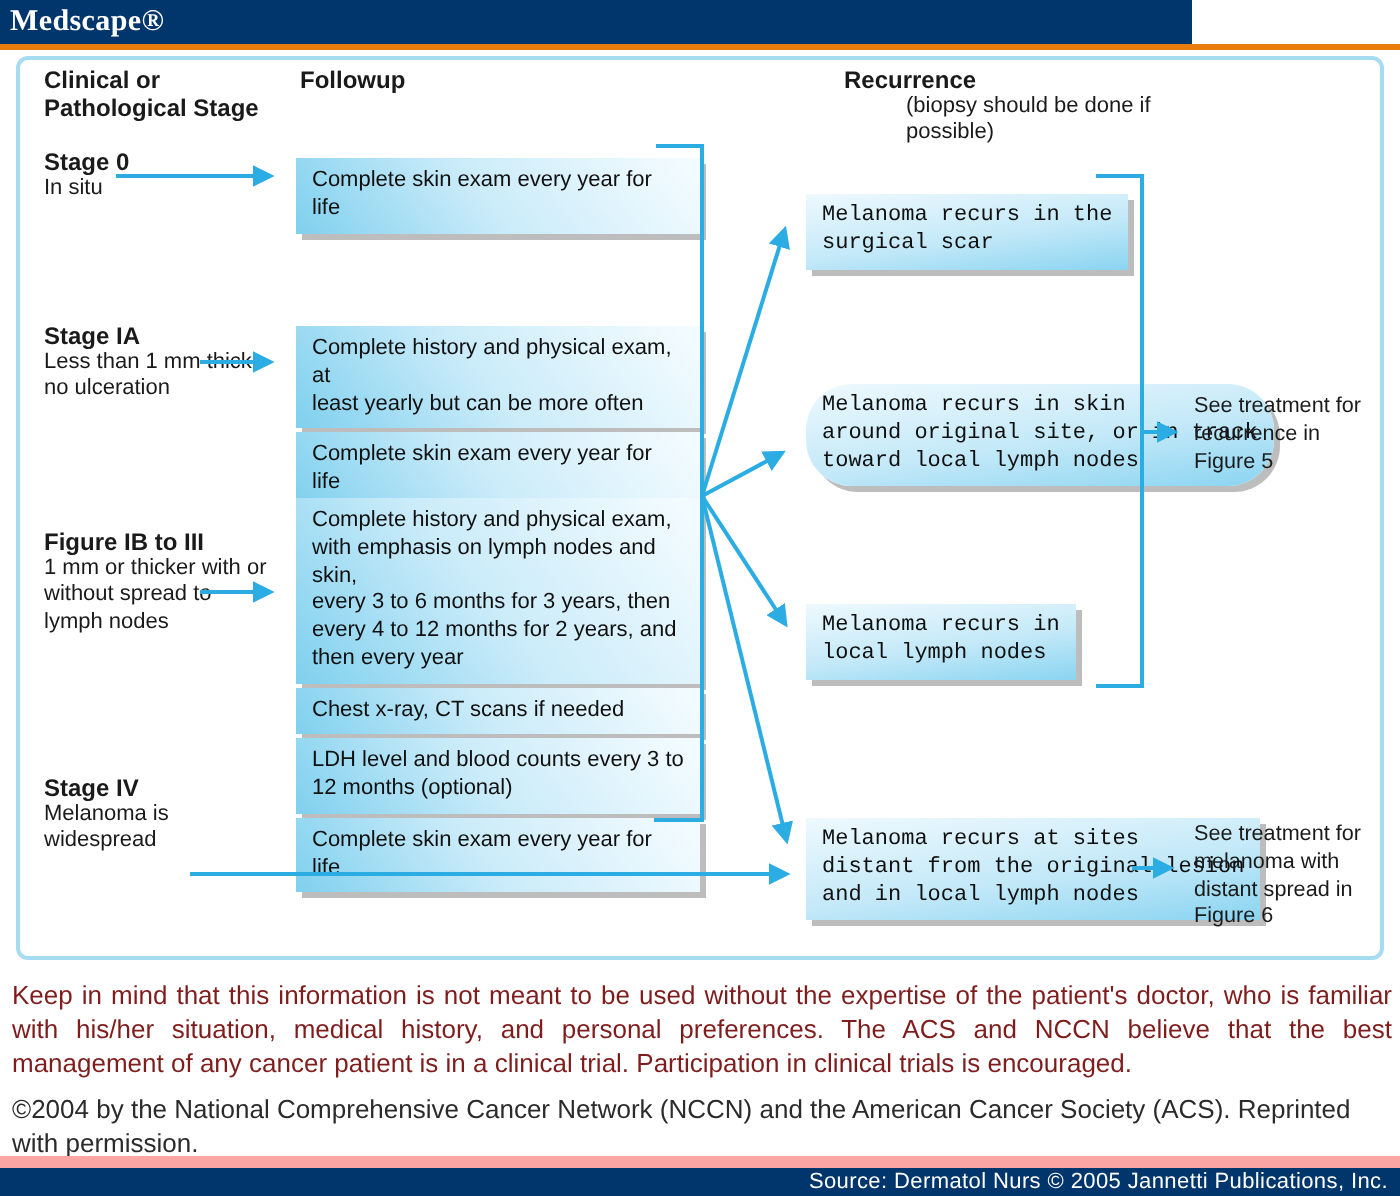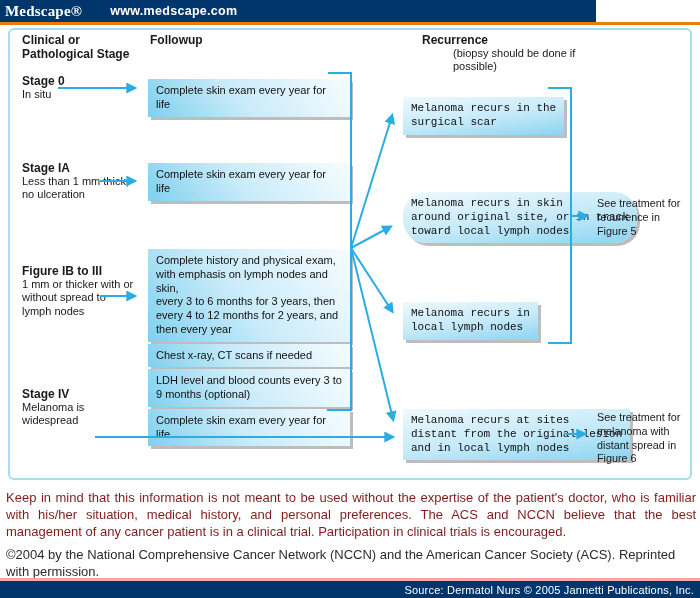--- a/index.html
+++ b/index.html
@@ -57,33 +57,32 @@
   .note{
     position:absolute;left:6px;top:490px;width:690px;
     font-size:13px;line-height:1.3;color:#7f1d1d;text-align:justify;
   }
   .copyright{
     position:absolute;left:6px;top:547px;width:690px;
     font-size:13px;line-height:1.3;color:#2b2b2b;
   }
   .bottombar{
     position:absolute;left:0;top:578px;width:700px;height:20px;
-    background:#00366B;border-top:3px solid #fca5a5;box-sizing:border-box;
+    background:#00366B;border-top:6px solid #fca5a5;box-sizing:border-box;
     display:flex;align-items:center;justify-content:flex-end;
   }
   .source{color:#ffffff;font-size:11px;margin-right:6px;letter-spacing:.2px;}
 
   svg.connectors{position:absolute;left:0;top:0;pointer-events:none;}
 </style>
 </head>
 <body>
 
 <div class="topbar">
   <span class="brand">Medscape®</span>
-  <span class="site">www.medscape.com</span>
 </div>
 <div class="rule-top"></div>
 
 <div class="frame"></div>
 
 <div class="hdr" style="left:22px;top:33px;">Clinical or
 Pathological Stage</div>
 <div class="hdr" style="left:150px;top:33px;">Followup</div>
 <div class="hdr" style="left:406px;top:33px;padding-left:16px;">Recurrence</div>
 <div class="sub" style="left:406px;top:47px;">(biopsy should be done if
@@ -101,32 +100,34 @@
 without spread to
 lymph nodes</div>
 
 <div class="stage-label" style="left:22px;top:387px;">Stage IV</div>
 <div class="stage-desc" style="left:22px;top:401px;">Melanoma is
 widespread</div>
 
 <div class="box fbox fbox-solo" style="left:148px;top:79px;">Complete skin exam every year for life</div>
 
 <div class="fstack" style="left:148px;top:163px;">
+  <div class="box fbox">Complete history and physical exam, at
+least yearly but can be more often</div>
   <div class="box fbox">Complete skin exam every year for life</div>
 </div>
 
 <div class="fstack" style="left:148px;top:249px;">
   <div class="box fbox">Complete history and physical exam,
 with emphasis on lymph nodes and skin,
 every 3 to 6 months for 3 years, then
 every 4 to 12 months for 2 years, and
 then every year</div>
   <div class="box fbox">Chest x-ray, CT scans if needed</div>
   <div class="box fbox">LDH level and blood counts every 3 to
-9 months (optional)</div>
+12 months (optional)</div>
   <div class="box fbox">Complete skin exam every year for life</div>
 </div>
 
 <div class="box rbox" style="left:403px;top:97px;">Melanoma recurs in the
 surgical scar</div>
 <div class="box rbox" style="left:403px;top:192px;border-radius:23px;">Melanoma recurs in skin
 around original site, or in track
 toward local lymph nodes</div>
 <div class="box rbox" style="left:403px;top:302px;">Melanoma recurs in
 local lymph nodes</div>

